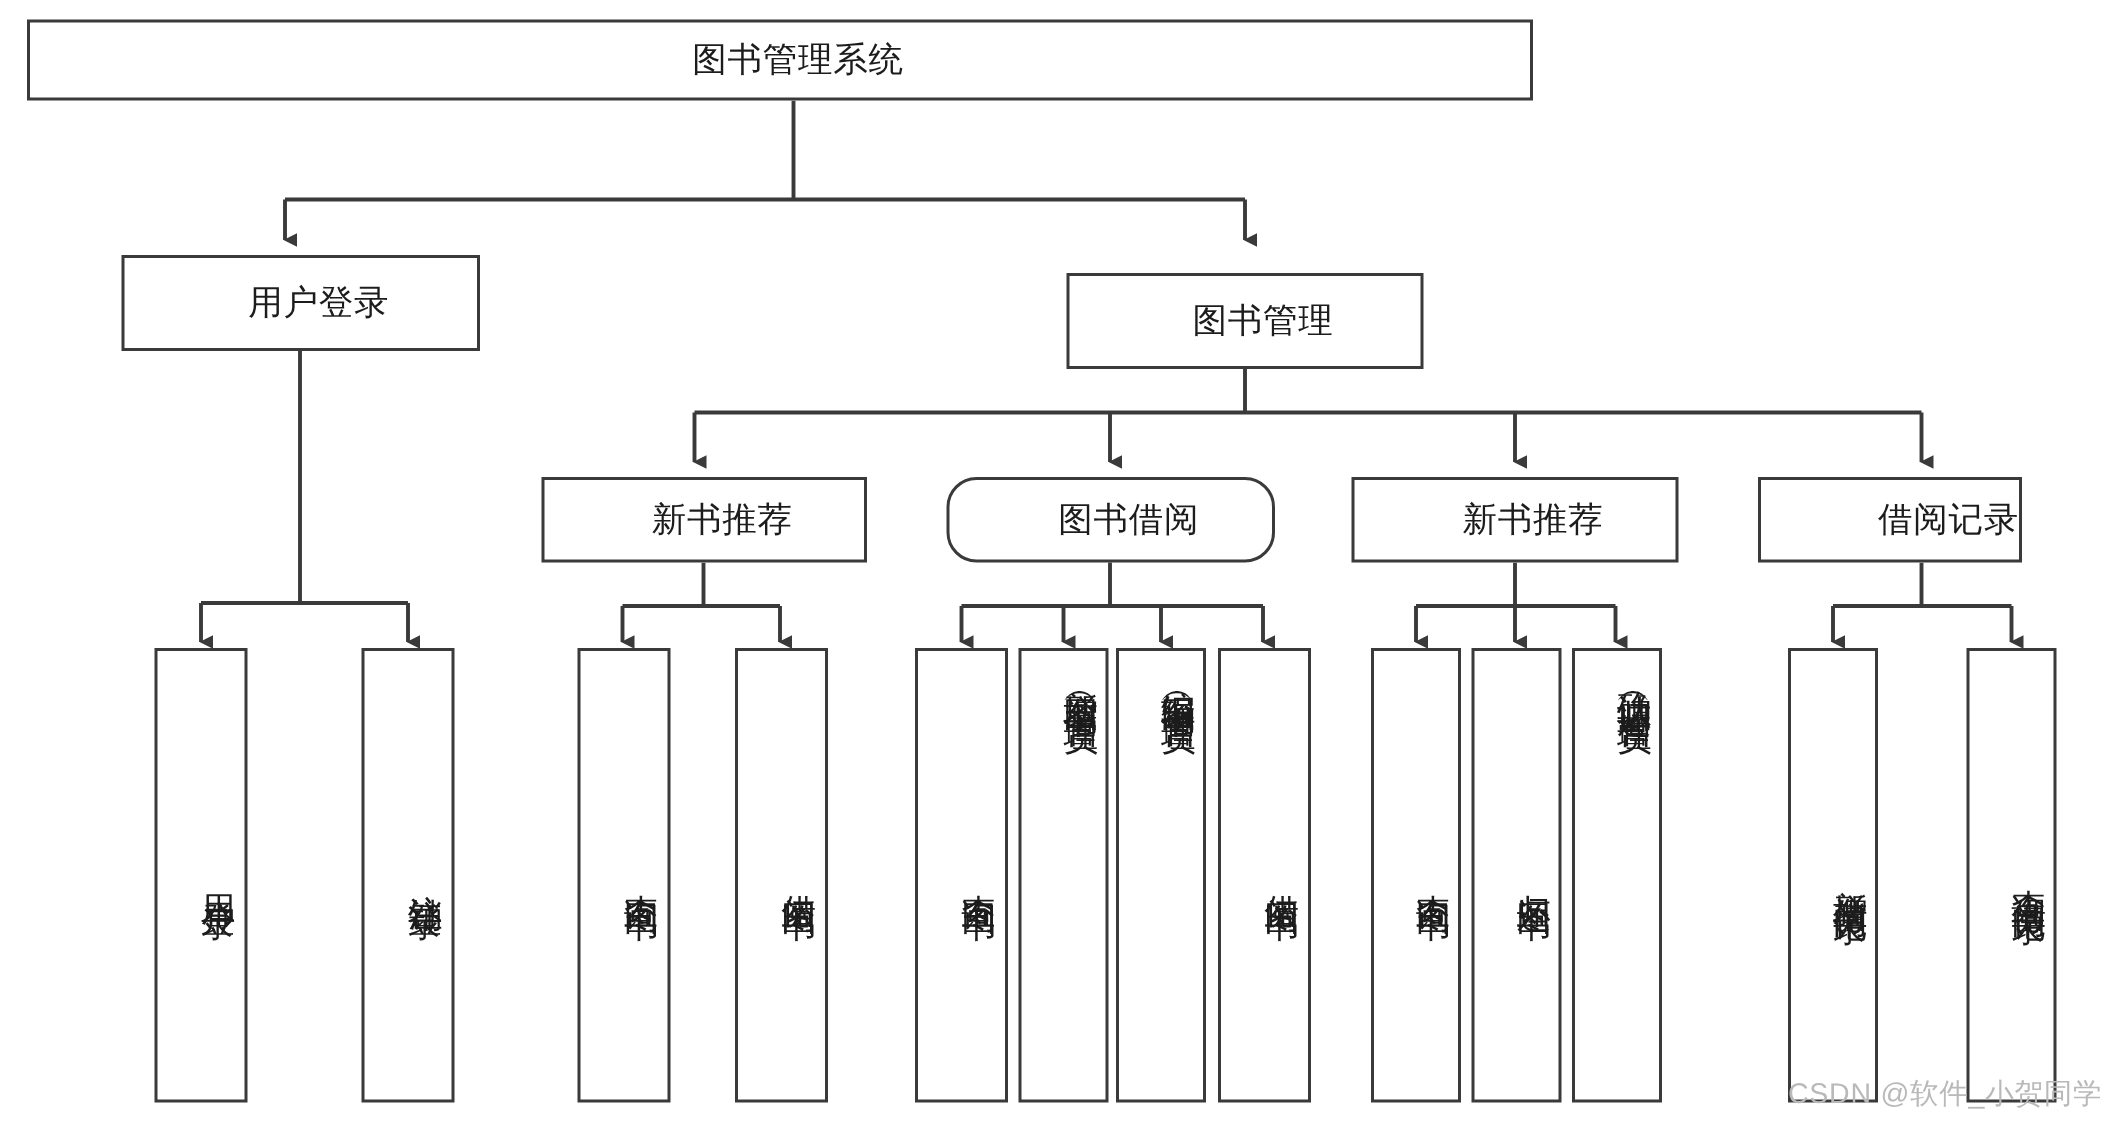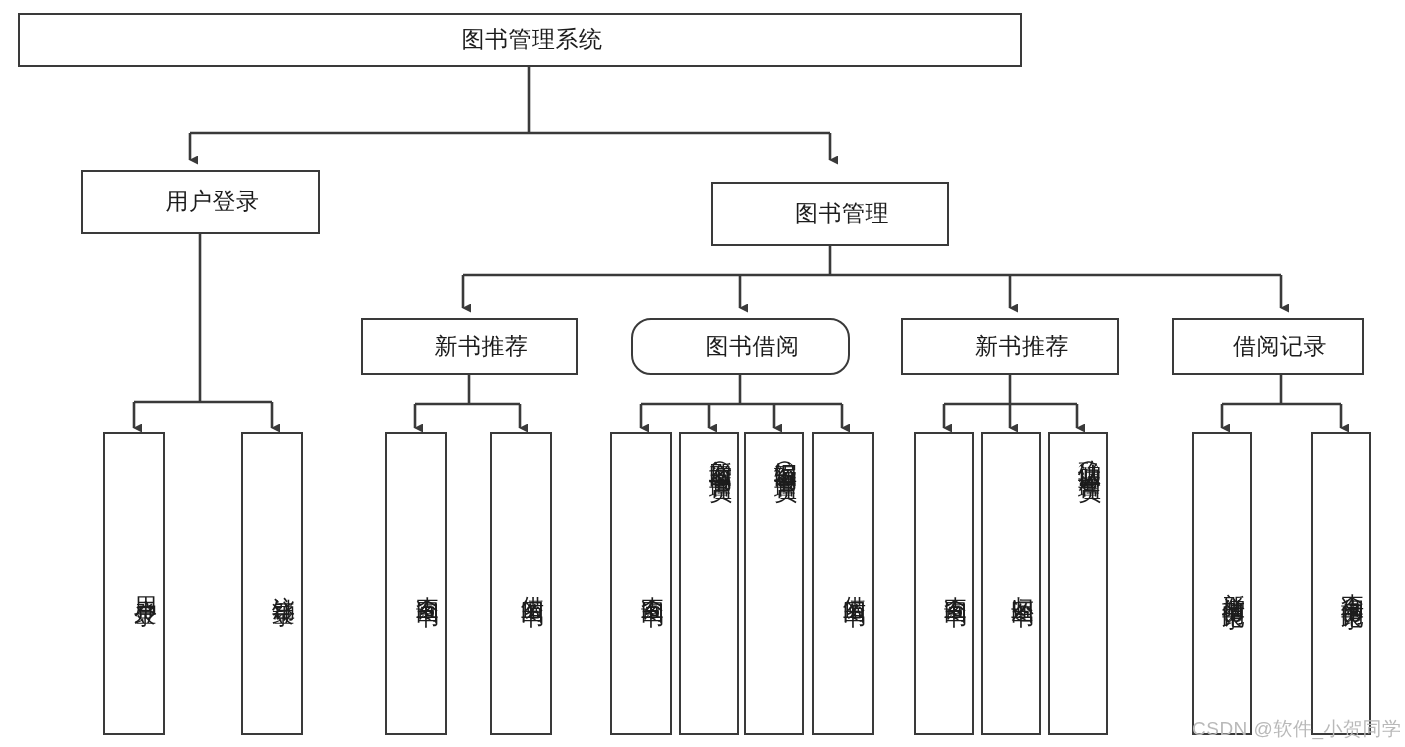--- a/index.html
+++ b/index.html
@@ -144,21 +144,21 @@
 
   <div class="node horizontal" style="left:361px; top:318px; width:217px; height:57px;">
     <span class="label">新书推荐</span>
   </div>
   <div class="node horizontal" style="left:631px; top:318px; width:219px; height:57px;border-radius:20px;">
     <span class="label">图书借阅</span>
   </div>
   <div class="node horizontal" style="left:901px; top:318px; width:218px; height:57px;">
     <span class="label">新书推荐</span>
   </div>
-  <div class="node horizontal" style="left:1172px; top:318px; width:192px; height:57px;">
+  <div class="node horizontal" style="left:1172px; top:318px; width:176px; height:57px;justify-content:flex-end;">
     <span class="label">借阅记录</span>
   </div>
 
   <div class="node vertical centered" style="left:103px; top:432px; width:62px; height:303px;">
     <span class="label">用户登录</span>
   </div>
   <div class="node vertical centered" style="left:241px; top:432px; width:62px; height:303px;">
     <span class="label">注销登录</span>
   </div>
 

